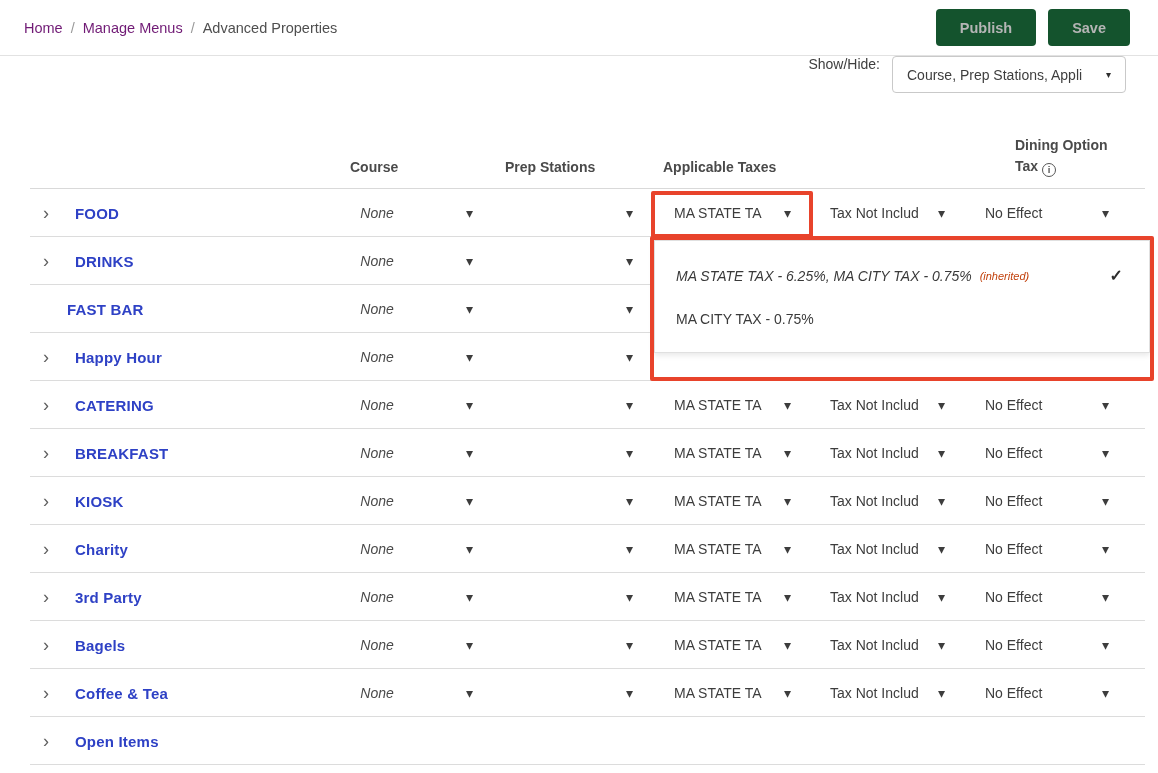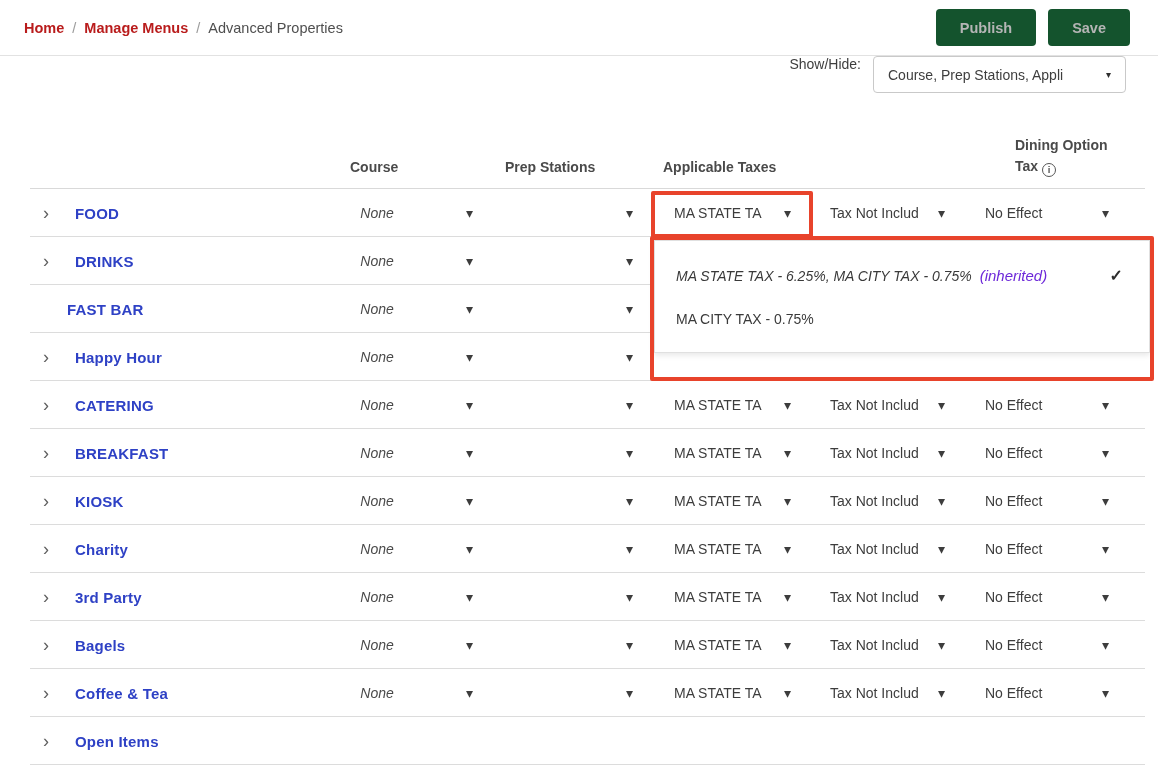--- a/index.html
+++ b/index.html
@@ -8,36 +8,36 @@
   #page {
     position: relative; width: 1158px; height: 773px;
     background: #fff; overflow: hidden; color:#3d3d3d;
   }
   
   .topbar {
     height: 56px; display: flex; align-items: center;
     padding: 0 28px 0 24px; border-bottom: 1px solid #e2e2e2;
   }
   .breadcrumb { display: flex; align-items: center; gap: 8px; font-size: 14.5px; flex: 1; }
-  .crumb-link { color: #b91c1c; font-weight: 700; cursor: pointer; text-decoration: none; }
+  .crumb-link { color: #701a75; font-weight: 400; cursor: pointer; text-decoration: none; }
   .crumb-sep { color: #9b9b9b; font-weight: 400; }
   .crumb-current { color: #4f4f4f; font-weight: 400; }
   .btn {
     height: 37px; padding: 0 24px; border: none; border-radius: 4px;
     background: #14532d; color: #b5b5b5; font-size: 14.5px; font-weight: 700;
     font-family: inherit; margin-left: 12px;
   }
   
   .toolbar {
     height: 54px; display: flex; justify-content: flex-end;
     padding-right: 32px;
   }
   .showhide-label { font-size: 14px; color: #3e3e3e; margin-right: 12px; }
   .select-box {
-    width: 253px; height: 37px; border: 1px solid #c9c9c9; border-radius: 4px;
+    width: 234px; height: 37px; border: 1px solid #c9c9c9; border-radius: 4px;
     display: flex; align-items: center; padding: 0 14px; font-size: 14px; color: #3e3e3e;
     background: #fff; cursor: pointer;
   }
   .select-box .caret { margin-left: auto; }
   .caret { font-size: 10px; color: #2f2f2f; line-height: 1; }
   
   .table-wrap { margin: 0 13px 0 30px; position: relative; }
   .thead { position: relative; height: 79px; border-bottom: 1px solid #d9d9d9; }
   .h { position: absolute; bottom: 13px; font-size: 14px; font-weight: 600; color: #4a4a4a; white-space: nowrap; }
   .h2 { line-height: 1.55; bottom: 10px; }
@@ -65,21 +65,21 @@
   
   .tax-panel {
     position: absolute; left: 654px; top: 240px; width: 496px; height: 113px;
     background: #fff; border: 1px solid #e0e0e0; box-shadow: 0 2px 6px rgba(0,0,0,.10);
     display: flex; flex-direction: column; justify-content: space-evenly;
     padding: 0 26px 0 21px; z-index: 20;
   }
   .opt { display: flex; align-items: center; gap: 8px; font-size: 14px; color: #3a3a3a; cursor: pointer; }
   .opt .lbl { white-space: nowrap; }
   .opt.inherited .lbl { font-style: italic; }
-  .note { font-style: italic; color: #6d28d9; font-size: 15px; }
+  .note { font-style: italic; color: #c2410c; font-size: 11px; }
   .chk { margin-left: auto; font-size: 16px; color: #2d2d2d; font-weight: 700; }
   
   .anno {
     position: absolute; border: 4px solid #e8432b; border-radius: 2px;
     background: transparent; pointer-events: none; z-index: 30;
   }
   .anno-trigger { left: 651px; top: 191px; width: 162px; height: 47px; }
   .anno-panel { left: 650px; top: 236px; width: 504px; height: 145px; }
 </style>
 </head>

